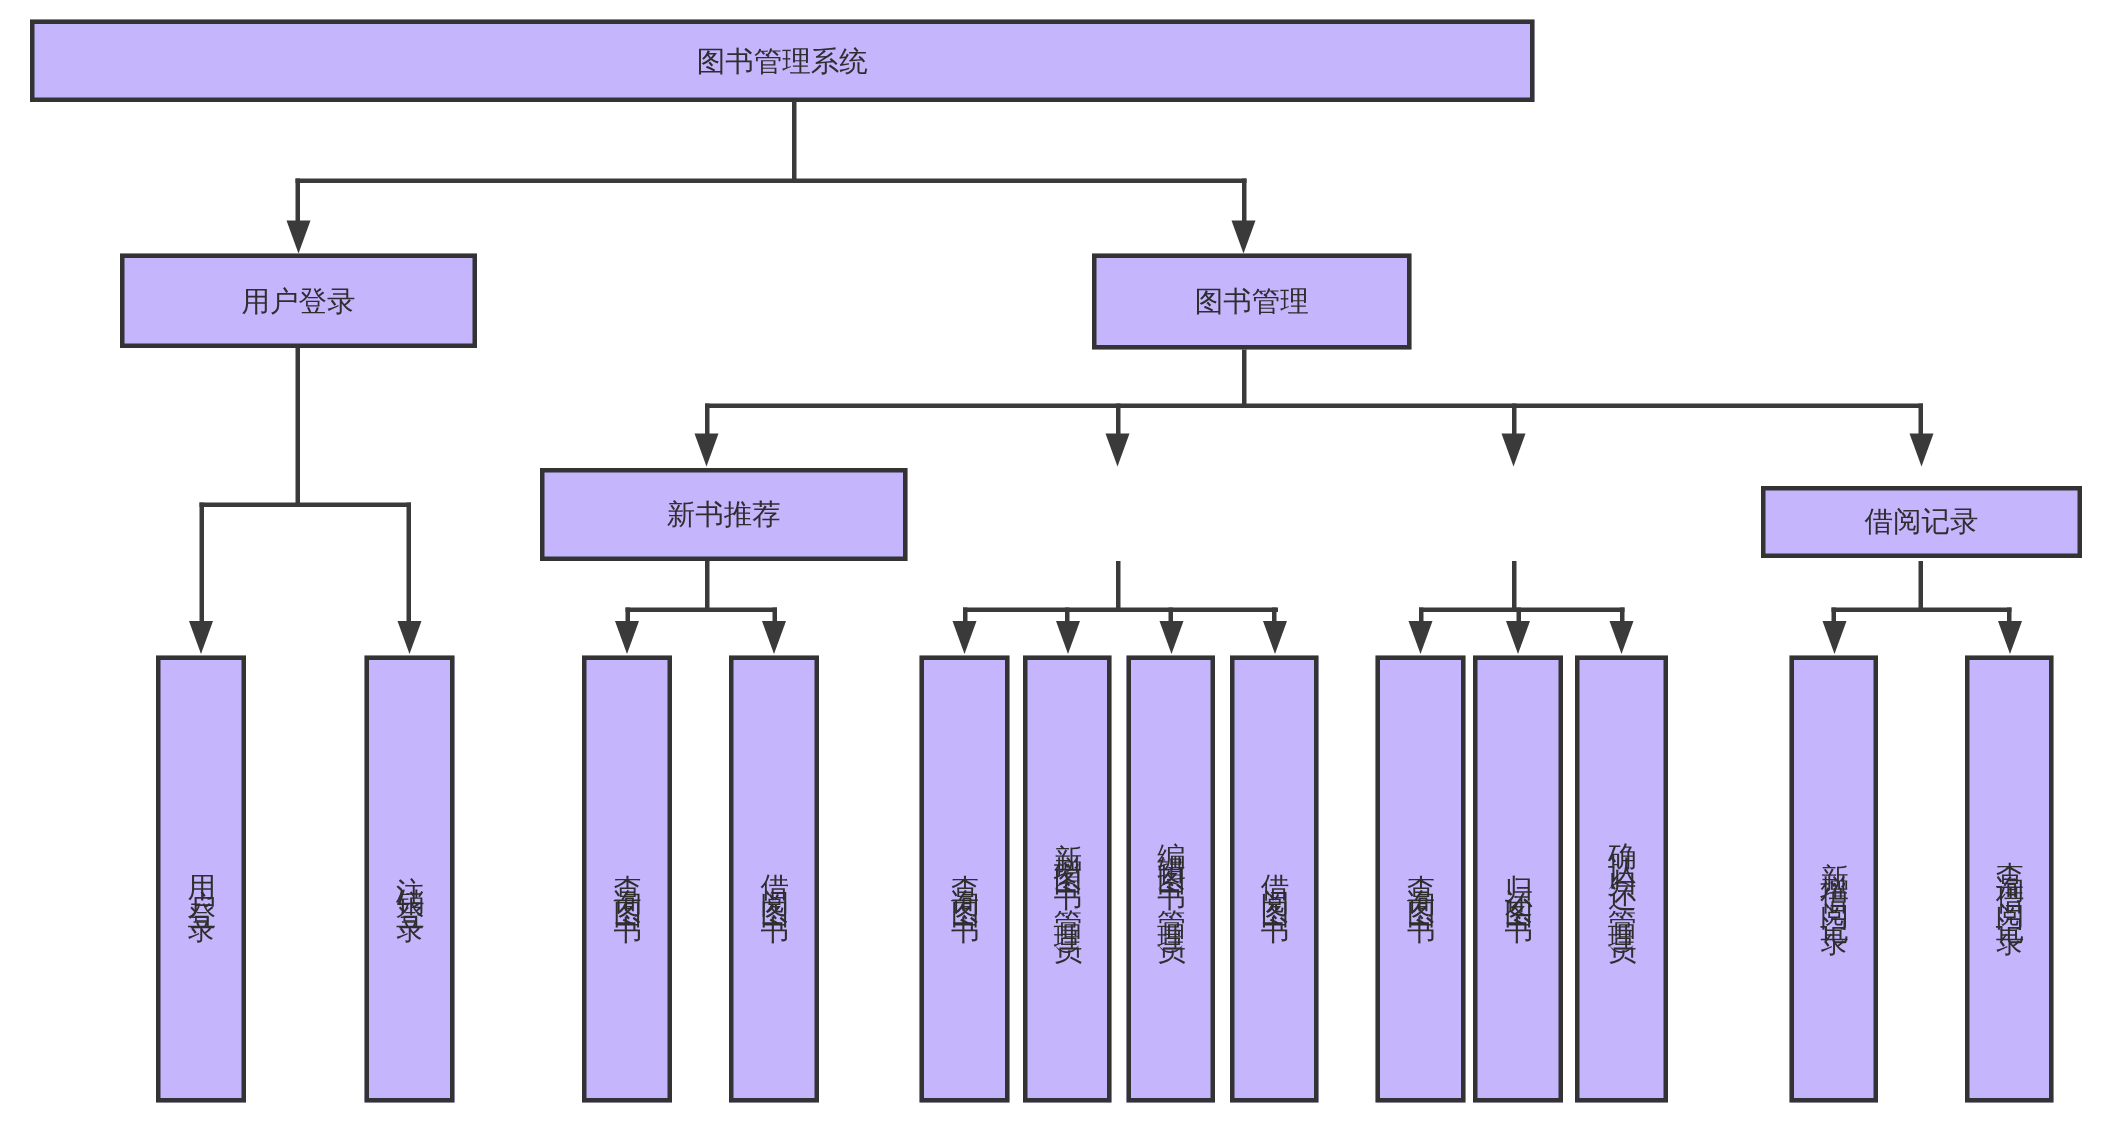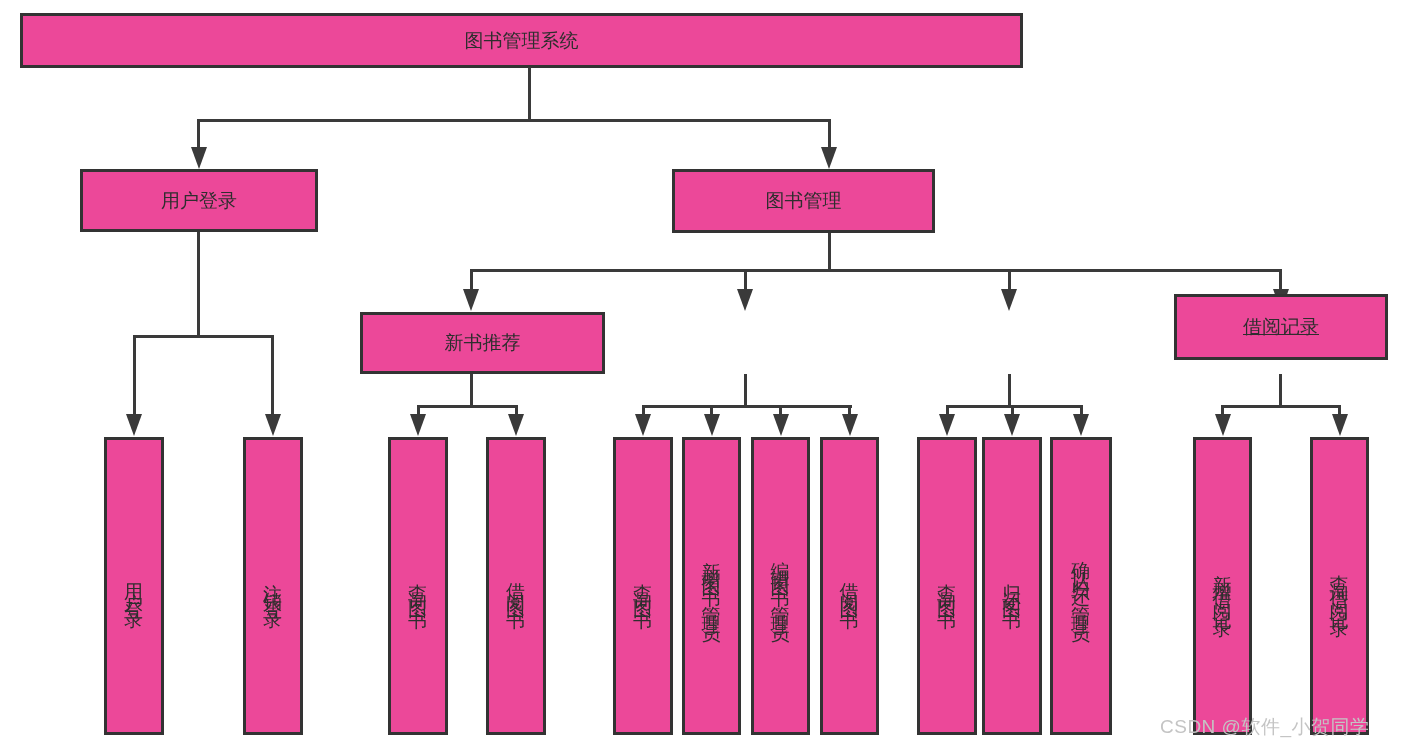--- a/index.html
+++ b/index.html
@@ -3,21 +3,21 @@
 <meta charset="utf-8">
 <style>
   html,body{margin:0;padding:0;background:#fff;}
   #canvas{position:relative;width:1405px;height:747px;background:#fff;overflow:hidden;
           font-family:"Liberation Sans",sans-serif;}
   .vl{position:absolute;width:3px;background:#3a3a3a;}
   .hl{position:absolute;height:3px;background:#3a3a3a;}
   .ah{position:absolute;width:0;height:0;
       border-left:8px solid transparent;border-right:8px solid transparent;
       border-top:22px solid #3a3a3a;}
-  .node{position:absolute;box-sizing:border-box;background:#ec4899;border:3px solid #333;
+  .node{position:absolute;box-sizing:border-box;background:#c4b5fd;border:3px solid #333;
         display:flex;align-items:center;justify-content:center;
         font-size:19px;color:#2e2e2e;text-align:center;}
   .leaf{writing-mode:vertical-rl;text-orientation:mixed;letter-spacing:9px;line-height:1;}
   .wm{position:absolute;left:1160px;top:714px;font-size:19px;color:#c4c4c4;
       letter-spacing:.5px;white-space:nowrap;}
 </style>
 </head>
 <body>
 
 <div id="canvas">
@@ -25,42 +25,42 @@
   <div class="node" style="left:20px;top:13px;width:1003px;height:55px;">图书管理系统</div>
 
   <div class="vl" style="left:528px;top:67px;height:53px;"></div>
   <div class="hl" style="left:197px;top:119px;width:634px;"></div>
   <div class="vl" style="left:197px;top:119px;height:29px;"></div>
   <div class="ah" style="left:191px;top:147px;"></div>
   <div class="vl" style="left:828px;top:119px;height:29px;"></div>
   <div class="ah" style="left:821px;top:147px;"></div>
 
   <div class="node" style="left:80px;top:169px;width:238px;height:63px;">用户登录</div>
-  <div class="node" style="left:672px;top:169px;width:263px;height:64px;">图书管理</div>
+  <div class="node" style="left:728px;top:169px;width:213px;height:64px;">图书管理</div>
 
   <div class="vl" style="left:197px;top:232px;height:105px;"></div>
   <div class="hl" style="left:133px;top:335px;width:141px;"></div>
   <div class="vl" style="left:133px;top:335px;height:80px;"></div>
   <div class="ah" style="left:126px;top:414px;"></div>
   <div class="vl" style="left:271px;top:335px;height:80px;"></div>
   <div class="ah" style="left:265px;top:414px;"></div>
 
   <div class="vl" style="left:828px;top:233px;height:38px;"></div>
   <div class="hl" style="left:470px;top:269px;width:812px;"></div>
   <div class="vl" style="left:470px;top:269px;height:21px;"></div>
   <div class="ah" style="left:463px;top:289px;"></div>
   <div class="vl" style="left:744px;top:269px;height:21px;"></div>
   <div class="ah" style="left:737px;top:289px;"></div>
   <div class="vl" style="left:1008px;top:269px;height:21px;"></div>
   <div class="ah" style="left:1001px;top:289px;"></div>
   <div class="vl" style="left:1279px;top:269px;height:21px;"></div>
   <div class="ah" style="left:1273px;top:289px;"></div>
 
   <div class="node" style="left:360px;top:312px;width:245px;height:62px;">新书推荐</div>
-  <div class="node" style="left:1174px;top:294px;width:214px;height:66px;text-decoration:underline;">借阅记录</div>
+  <div class="node" style="left:1174px;top:324px;width:214px;height:48px;">借阅记录</div>
 
   <div class="vl" style="left:470px;top:374px;height:33px;"></div>
   <div class="hl" style="left:417px;top:405px;width:101px;"></div>
   <div class="vl" style="left:417px;top:405px;height:10px;"></div>
   <div class="ah" style="left:410px;top:414px;"></div>
   <div class="vl" style="left:515px;top:405px;height:10px;"></div>
   <div class="ah" style="left:508px;top:414px;"></div>
 
   <div class="vl" style="left:744px;top:374px;height:33px;"></div>
   <div class="hl" style="left:642px;top:405px;width:210px;"></div>
@@ -100,15 +100,14 @@
   <div class="node leaf" style="left:751px;top:437px;width:59px;height:298px;">编辑图书（管理员）</div>
   <div class="node leaf" style="left:820px;top:437px;width:59px;height:298px;">借阅图书</div>
 
   <div class="node leaf" style="left:917px;top:437px;width:60px;height:298px;">查询图书</div>
   <div class="node leaf" style="left:982px;top:437px;width:60px;height:298px;">归还图书</div>
   <div class="node leaf" style="left:1050px;top:437px;width:62px;height:298px;">确认归还（管理员）</div>
 
   <div class="node leaf" style="left:1193px;top:437px;width:59px;height:298px;">新增借阅记录</div>
   <div class="node leaf" style="left:1310px;top:437px;width:59px;height:298px;">查询借阅记录</div>
 
-  <div class="wm">CSDN @软件_小贺同学</div>
 
 </div>
 
 </body></html>

